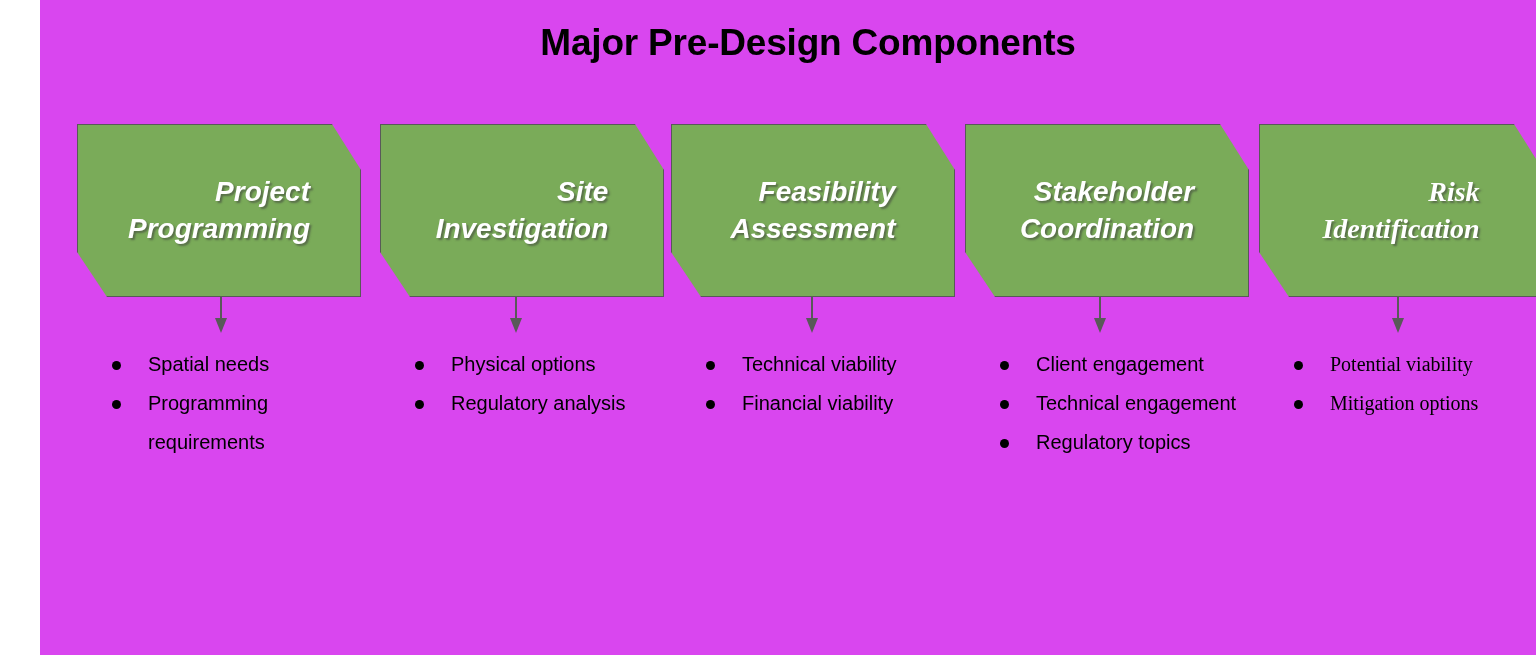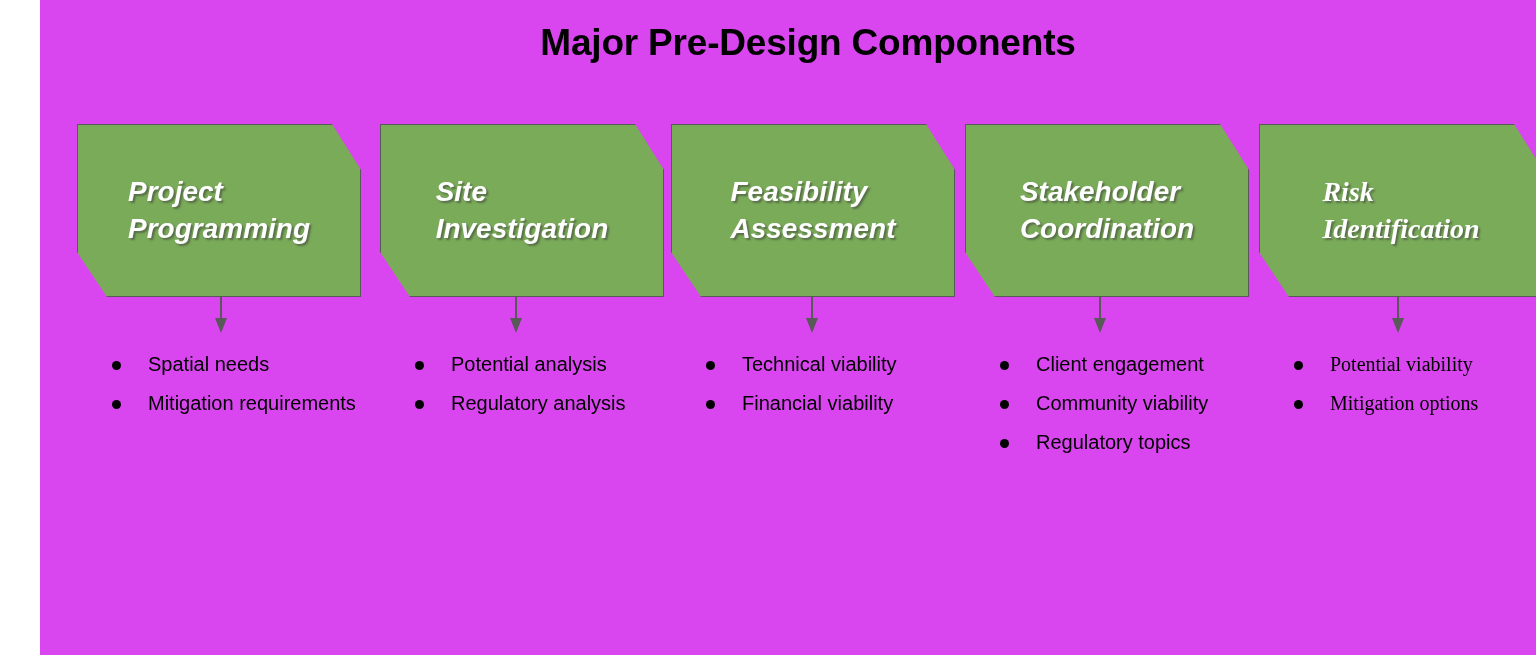--- a/index.html
+++ b/index.html
@@ -63,21 +63,21 @@
     -webkit-clip-path: polygon(0px 0px, 255px 0px, 284px 46px, 284px 173px, 30px 173px, 0px 128px);
     clip-path: polygon(0px 0px, 255px 0px, 284px 46px, 284px 173px, 30px 173px, 0px 128px);
     filter: drop-shadow(3px 3px 2px rgba(80,80,80,0.45));
   }
   .shape-label {
     position: absolute;
     inset: 0;
     display: flex;
     align-items: center;
     justify-content: center;
-    text-align: left;
+    text-align: right;
     color: #ffffff;
     font-size: 28px;
     font-weight: bold;
     font-style: italic;
     line-height: 1.32;
     padding: 0 22px;
     text-shadow: 2px 2px 2px rgba(60,60,60,0.55);
     pointer-events: none;
   }
 
@@ -133,39 +133,39 @@
         </div>
     </div>
     <div class="arrow" style="left:135px;">
       <svg width="18" height="36" viewBox="0 0 18 36">
         <line x1="9" y1="0" x2="9" y2="22" stroke="#595959" stroke-width="2"></line>
         <polygon points="3,21 15,21 9,36" fill="#595959"></polygon>
       </svg>
     </div>
     <ul class="bullets">
       <li>Spatial needs</li>
-      <li>Mitigation requirements</li>
+      <li>Programming requirements</li>
     </ul>
   </div>
 
   <div class="column" style="left:340px;">
     <div class="shape-wrap">
       <div class="shape"></div>
       <div class="shape-label">
           <span>Site<br>Investigation</span>
         </div>
     </div>
     <div class="arrow" style="left:127px;">
       <svg width="18" height="36" viewBox="0 0 18 36">
         <line x1="9" y1="0" x2="9" y2="22" stroke="#595959" stroke-width="2"></line>
         <polygon points="3,21 15,21 9,36" fill="#595959"></polygon>
       </svg>
     </div>
     <ul class="bullets">
-      <li>Potential analysis</li>
+      <li>Physical options</li>
       <li>Regulatory analysis</li>
     </ul>
   </div>
 
   <div class="column" style="left:631px;">
     <div class="shape-wrap">
       <div class="shape"></div>
       <div class="shape-label">
           <span>Feasibility<br>Assessment</span>
         </div>
@@ -190,21 +190,21 @@
         </div>
     </div>
     <div class="arrow" style="left:126px;">
       <svg width="18" height="36" viewBox="0 0 18 36">
         <line x1="9" y1="0" x2="9" y2="22" stroke="#595959" stroke-width="2"></line>
         <polygon points="3,21 15,21 9,36" fill="#595959"></polygon>
       </svg>
     </div>
     <ul class="bullets">
       <li>Client engagement</li>
-      <li>Community viability</li>
+      <li>Technical engagement</li>
       <li>Regulatory topics</li>
     </ul>
   </div>
 
   <div class="column" style="left:1219px;font-family:Liberation Serif, serif;">
     <div class="shape-wrap">
       <div class="shape"></div>
       <div class="shape-label">
           <span>Risk<br>Identification</span>
         </div>

